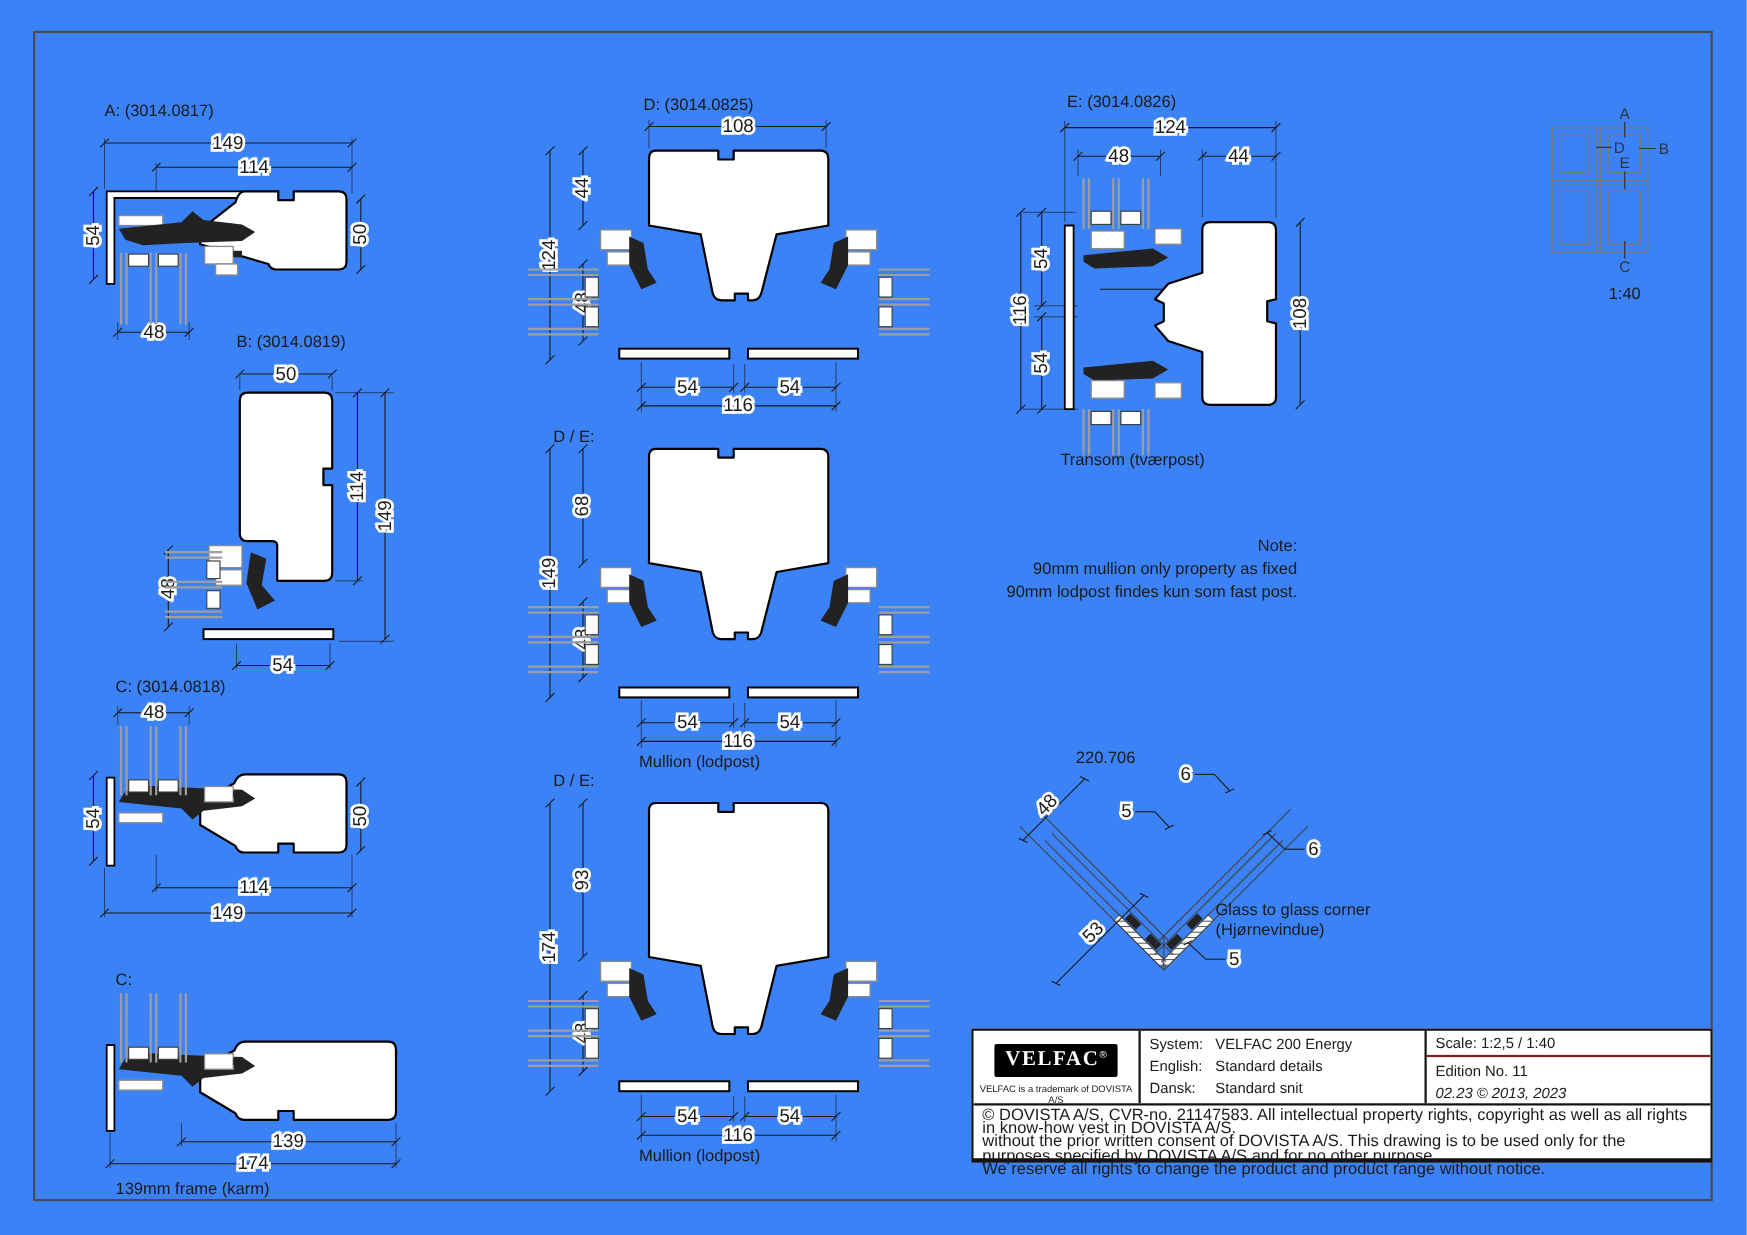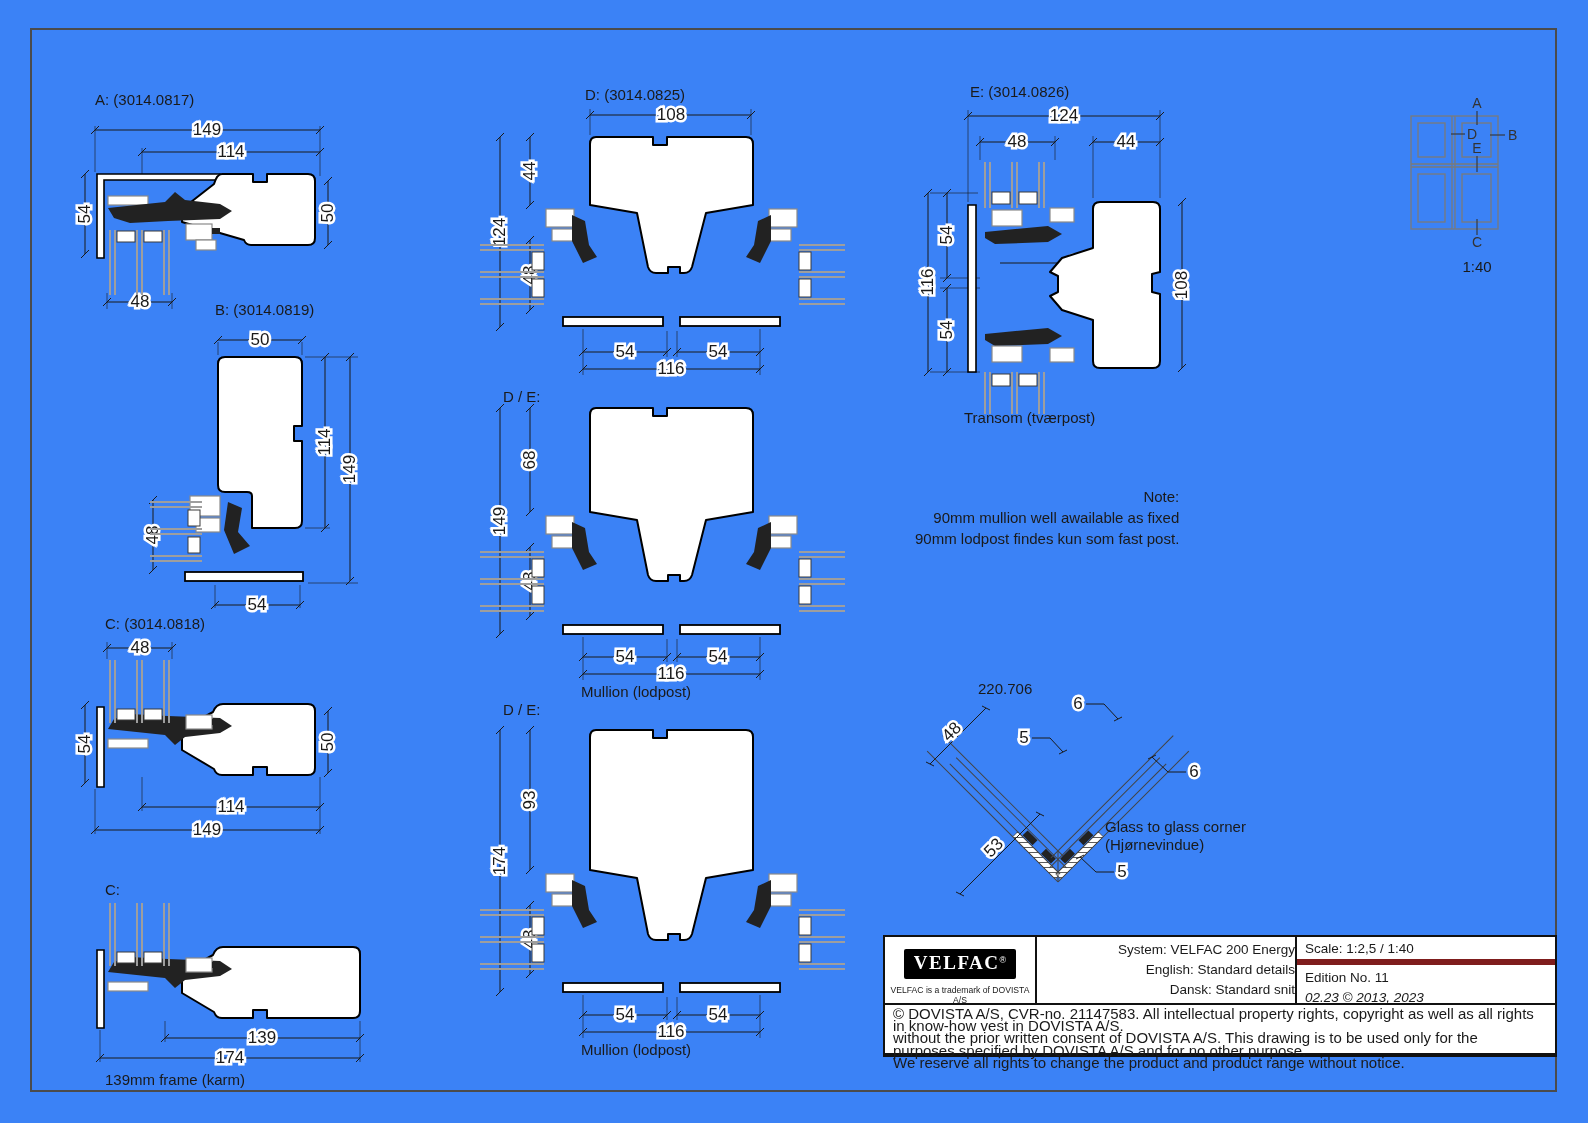--- a/index.html
+++ b/index.html
@@ -25,28 +25,28 @@
   .keytxt{font-size:14px;fill:#333;}
   .corner-l{stroke:#444;stroke-width:1;fill:none;}
 
   .note{position:absolute;left:915px;top:486px;font-size:15px;line-height:21px;text-align:right;}
   .tblock{position:absolute;left:883px;top:935px;width:674px;height:122px;
           border:2px solid #111;border-bottom-width:4px;box-sizing:border-box;background:#fff;}
   .tb-top{display:flex;height:68px;border-bottom:2px solid #111;box-sizing:border-box;}
   .tb-c1{width:152px;border-right:2px solid #111;box-sizing:border-box;text-align:center;}
   .tb-c2{width:260px;border-right:2px solid #111;box-sizing:border-box;padding:5px 0 0 8px;font-size:13.5px;}
   .tb-c3{flex:1;font-size:13.5px;}
-  .tb-row{margin-bottom:5px;text-align:right;}
+  .tb-row{margin-bottom:5px;}
   .tb-lbl{display:inline-block;width:56px;}
   .logo-box{display:inline-block;background:#000;border-radius:2px;margin-top:12px;padding:3px 10px 5px 10px;}
   .logo-velfac{color:#fff;font-family:"Liberation Serif",serif;font-weight:bold;
                font-size:19px;letter-spacing:1.5px;}
   .logo-reg{color:#fff;font-size:9px;vertical-align:super;}
   .tm{font-size:8.6px;margin-top:6px;}
-  .tb-scale{padding:4px 0 3px 8px;border-bottom:6px solid #7f1d1d;}
+  .tb-scale{padding:4px 0 3px 8px;border-bottom:2px solid #7f1d1d;}
   .tb-ed{padding:5px 0 0 8px;}
   .tb-date{padding:5px 0 0 8px;font-style:italic;}
   .tb-copy{padding:3px 14px 0 8px;font-size:15px;line-height:12.2px;}
 </style>
 </head>
 <body>
 
 <div class="page">
   <div class="border"></div>
 
@@ -491,21 +491,21 @@
       <line class="glass" x1="139" y1="292" x2="139" y2="334"></line>
         <line class="glass" x1="144" y1="292" x2="144" y2="334"></line>
       <rect class="spacer" x="92" y="294" width="18" height="12"></rect>
         <rect class="spacer" x="119" y="294" width="18" height="12"></rect>
     </g>
     <text class="cap" x="64" y="343">Transom (tværpost)</text>
   </svg>
 
   <div class="note">
     <div>Note:</div>
-    <div>90mm mullion well awailable as fixed</div>
+    <div>90mm mullion only property as fixed</div>
     <div>90mm lodpost findes kun som fast post.</div>
   </div>
 
   <svg style="left:900px;top:650px" width="400" height="250" viewBox="0 0 400 250">
     <defs>
       <pattern id="hat" width="5" height="5" patternUnits="userSpaceOnUse" patternTransform="rotate(45)">
         <rect width="5" height="5" fill="#fff"></rect>
         <line x1="0" y1="0" x2="0" y2="5" stroke="#333" stroke-width="1.6"></line>
       </pattern>
     </defs>

